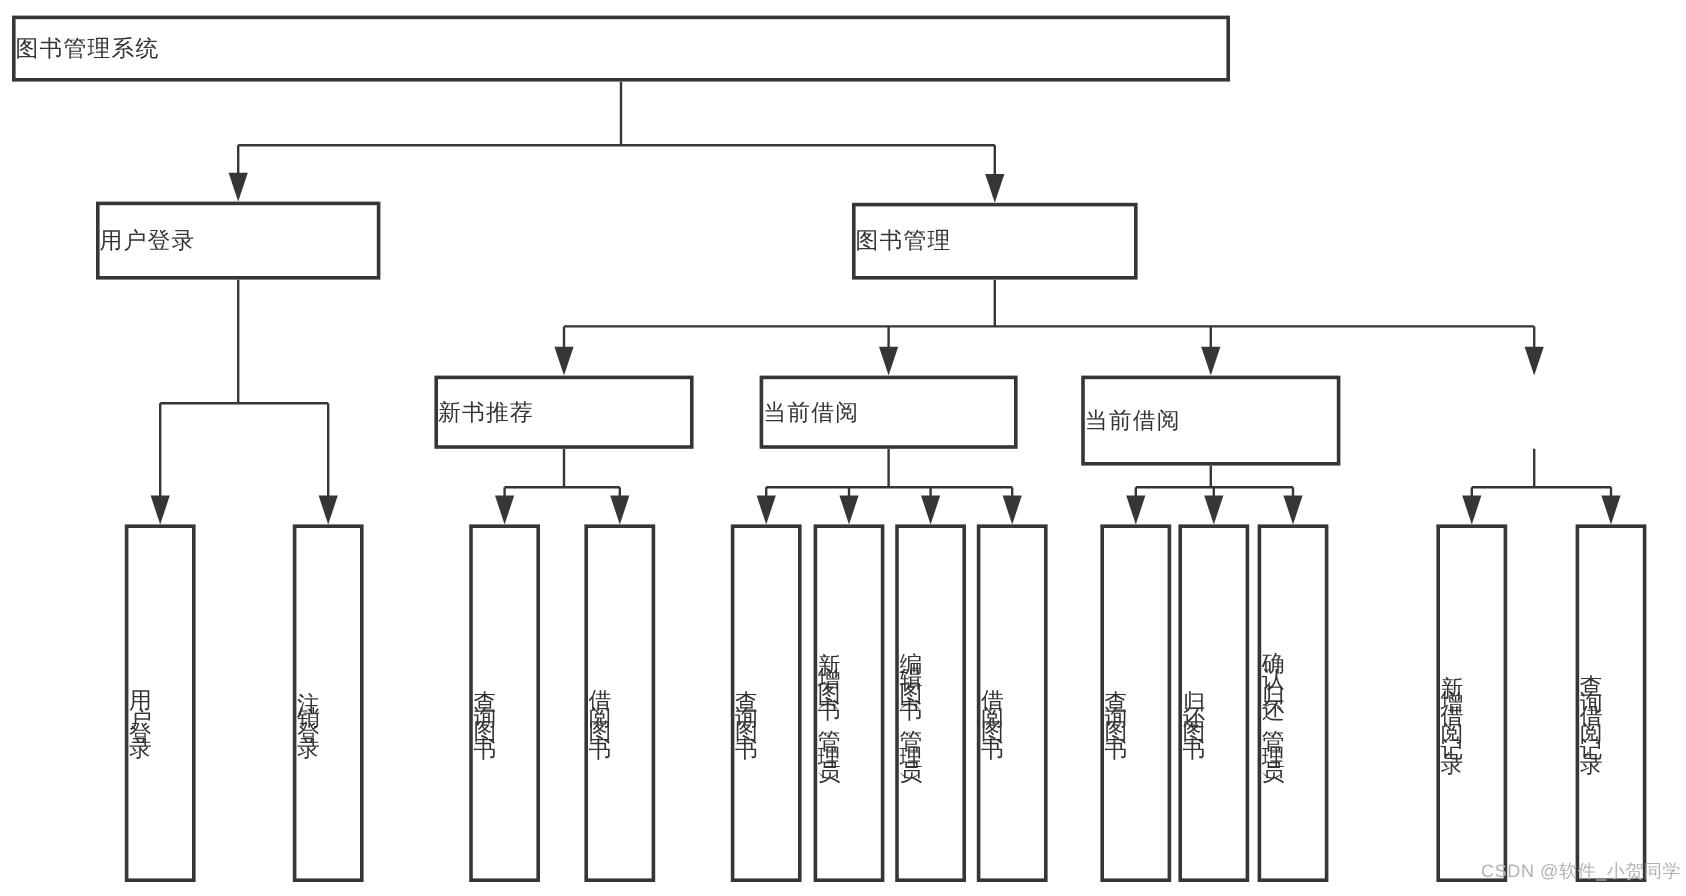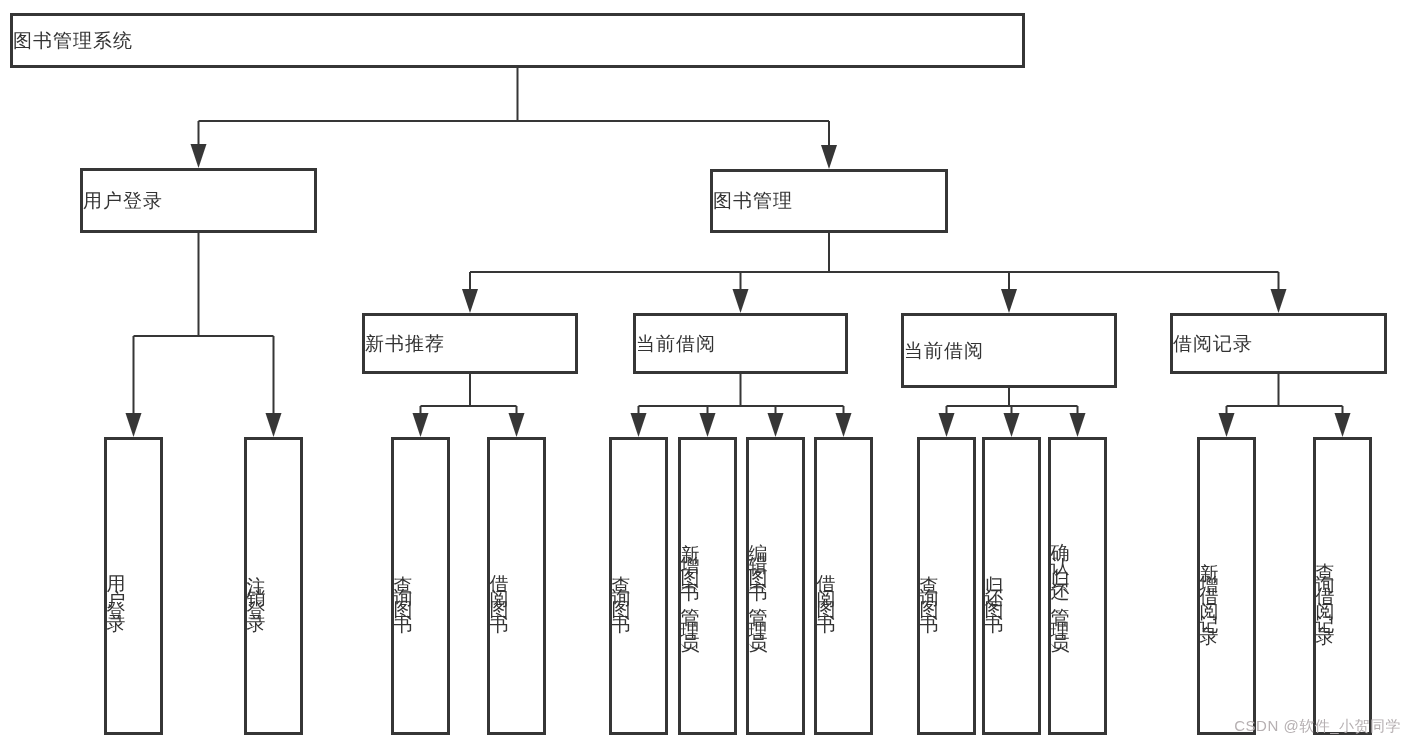--- a/index.html
+++ b/index.html
@@ -103,23 +103,20 @@
 
   <div class="box" style="left:362px;top:313px;width:216px;height:61px;">
     <span>新书推荐</span>
   </div>
   <div class="box" style="left:633px;top:313px;width:215px;height:61px;">
     <span>当前借阅</span>
   </div>
   <div class="box" style="left:901px;top:313px;width:216px;height:75px;">
     <span>当前借阅</span>
   </div>
-  <div class="box" style="left:1170px;top:313px;width:217px;height:61px;">
-    <span>借阅记录</span>
-  </div>
 
   <div class="box" style="left:104px;top:437px;width:59px;height:298px;">
     <span class="v">用户登录</span>
   </div>
   <div class="box" style="left:244px;top:437px;width:59px;height:298px;">
     <span class="v">注销登录</span>
   </div>
 
   <div class="box" style="left:391px;top:437px;width:59px;height:298px;">
     <span class="v">查询图书</span>

